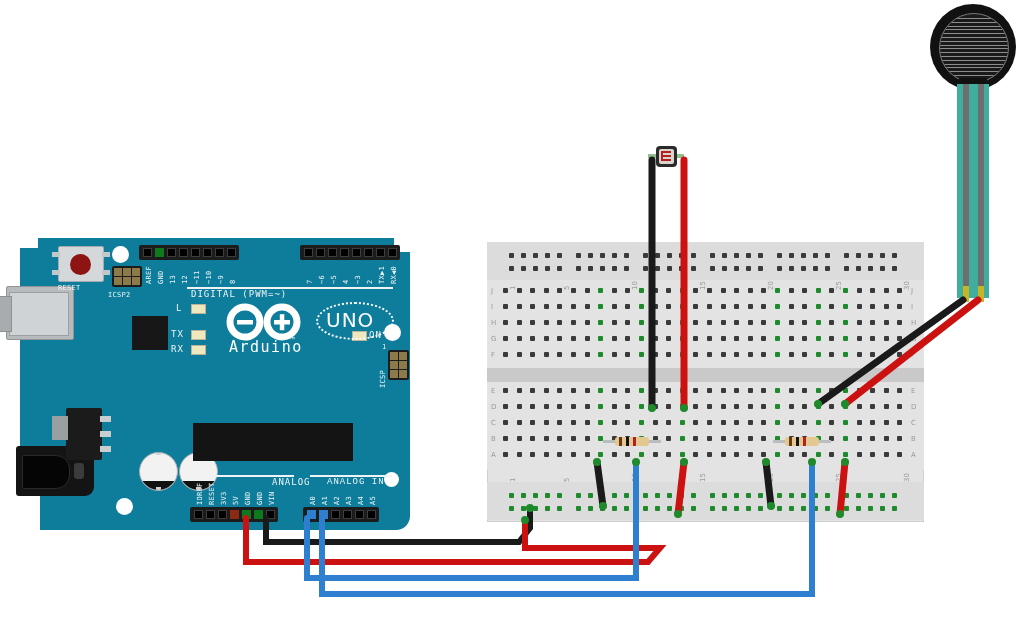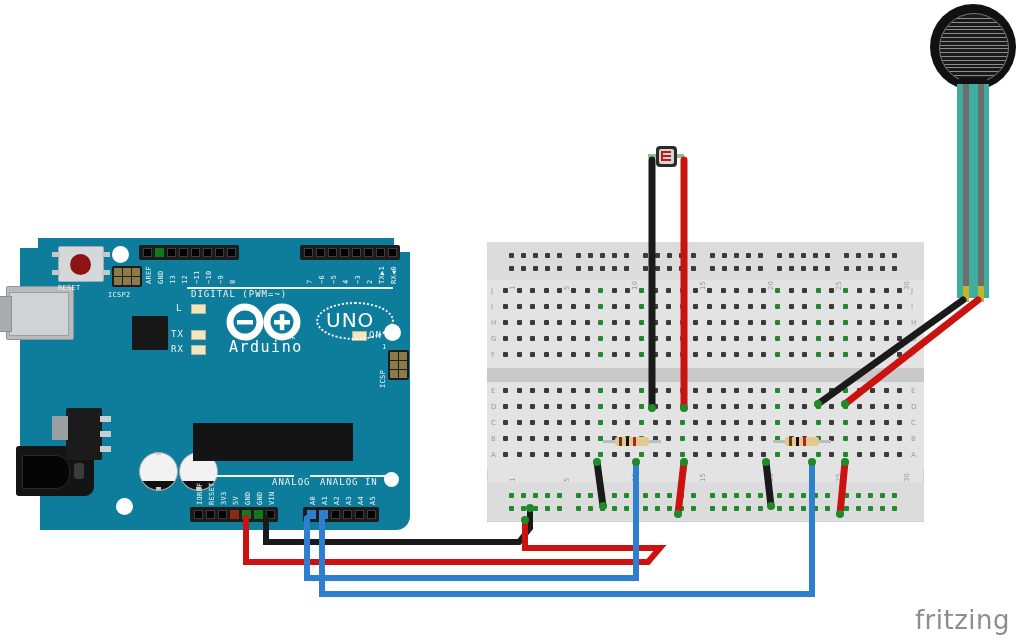--- a/index.html
+++ b/index.html
@@ -310,21 +310,21 @@
       </div>
     <div id="ana-labels">
         <div class="silk v" style="left: 290px; top: 267px;">A0</div>
         <div class="silk v" style="left: 302px; top: 267px;">A1</div>
         <div class="silk v" style="left: 314px; top: 267px;">A2</div>
         <div class="silk v" style="left: 326px; top: 267px;">A3</div>
         <div class="silk v" style="left: 338px; top: 267px;">A4</div>
         <div class="silk v" style="left: 350px; top: 267px;">A5</div>
       </div>
     <div class="rule" style="left:290px;top:237px;width:82px;"></div>
-    <div class="silk big" style="left:300px;top:240px;">ANALOG IN</div>
+    <div class="silk big" style="left:307px;top:240px;font-family:Liberation Mono, monospace;">ANALOG IN</div>
   </div>
 
   <div class="abs" id="bb">
     <div class="bb-body"></div>
 
     <div class="bb-strip" style="top:0;height:38px;"></div>
     <div class="railline blue" style="top:3px;"></div>
     <div class="railline red" style="top:35px;"></div>
 
     <div class="bb-strip" style="top:38px;height:88px;background:#e3e3e3;"></div>
@@ -894,15 +894,14 @@
       <circle cx="525" cy="520" r="4" fill="#1f8a2b"></circle>
 
       <path d="M307,518 L307,578 L636,578 L636,462" stroke="#2f7fd0" stroke-width="6"></path>
       <circle cx="636" cy="462" r="4" fill="#1f8a2b"></circle>
 
       <path d="M322,518 L322,594 L812,594 L812,462" stroke="#2f7fd0" stroke-width="6"></path>
       <circle cx="812" cy="462" r="4" fill="#1f8a2b"></circle>
     </g>
   </svg>
 
-  <div class="abs" id="wm">fritzing</div>
 
 </div>
 
 </body></html>

